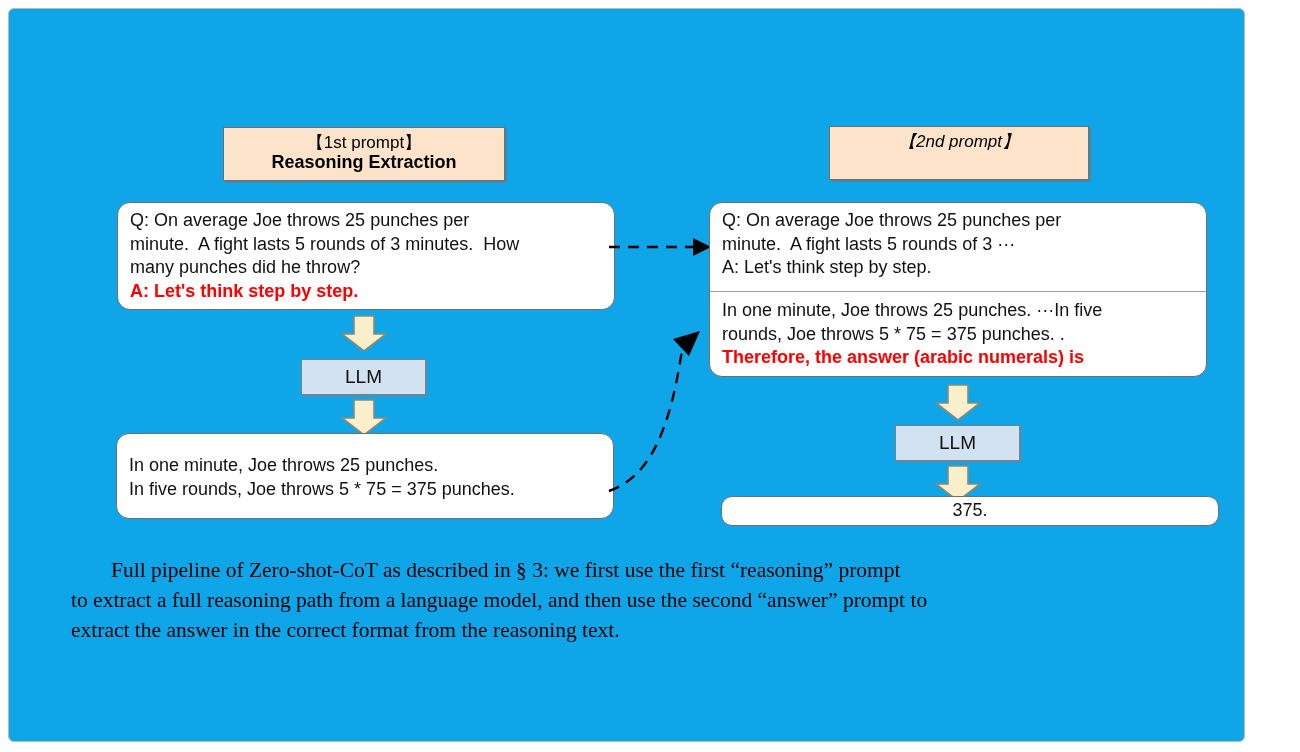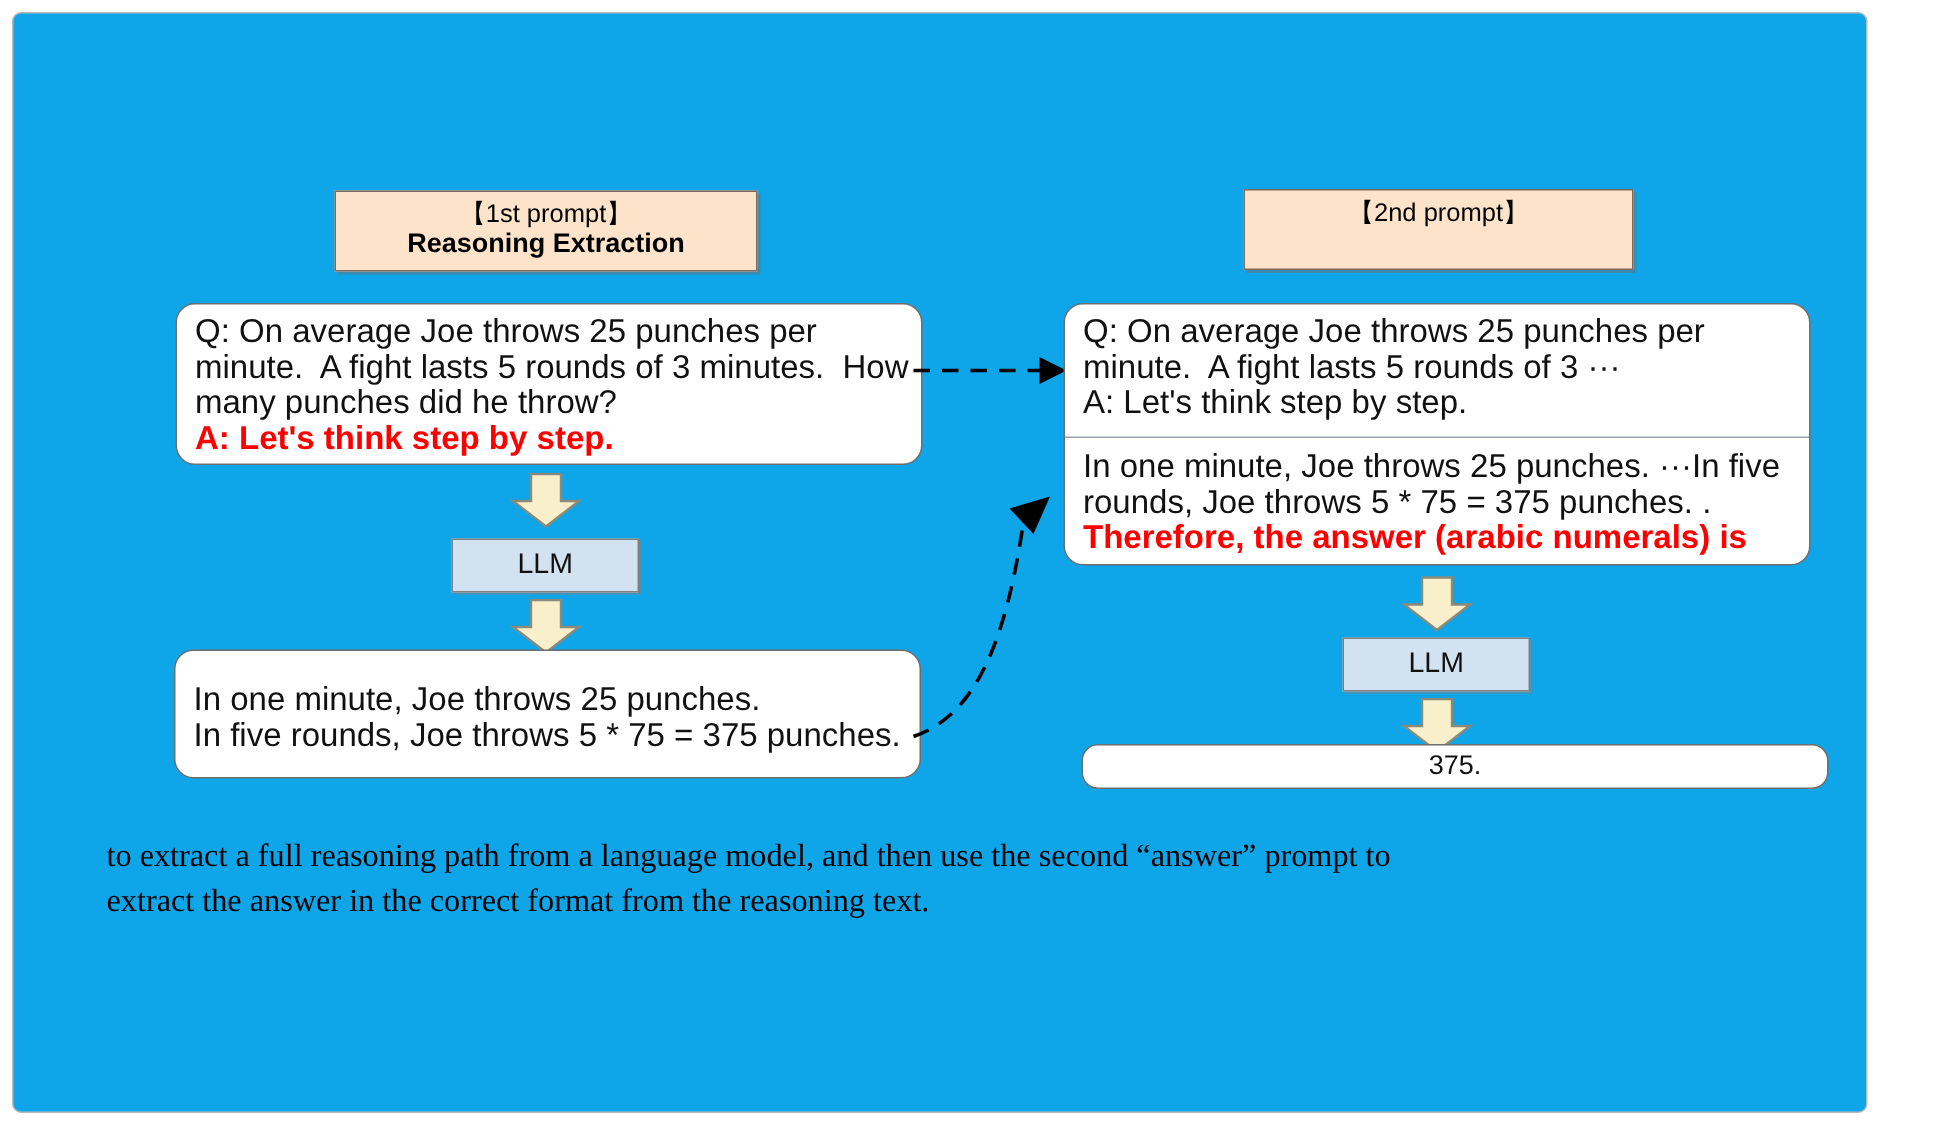--- a/index.html
+++ b/index.html
@@ -63,21 +63,21 @@
 
   
   .tbox {
     background: #ffffff;
     border: 1.6px solid #6e6e6e;
     border-radius: 13px;
     color: #111;
   }
   .tbox .line {
     display: block;
-    font-size: 22px;
+    font-size: 18px;
     line-height: 23.5px;
     white-space: pre;
   }
   .tbox .red {
     color: #ff0000;
     font-weight: bold;
   }
   .tbox-pad { padding: 6px 11px 7px 12px; }
 
   
@@ -168,21 +168,21 @@
     <svg class="abs" style="left:598px; top:215px; width:110px; height:50px;">
       <line x1="2" y1="23" x2="88" y2="23" stroke="#000" stroke-width="2.4" stroke-dasharray="11,8"></line>
       <polygon points="86,14 104,23 86,32" fill="#000"></polygon>
     </svg>
 
     <svg class="abs" style="left:596px; top:300px; width:120px; height:190px;">
       <path d="M 4 182 C 45 168, 66 120, 78 34" fill="none" stroke="#000" stroke-width="2.4" stroke-dasharray="11,8" stroke-linecap="butt"></path>
       <polygon points="68,30 95,22 84,47" fill="#000"></polygon>
     </svg>
 
-    <div class="abs prompt-header" style="left:820px; top:117px; width:260px; height:54px;">
+    <div class="abs prompt-header" style="left:820px; top:117px; width:260px; height:54px;font-style:italic;">
       <span class="ph-top">【2nd prompt】</span>
     </div>
 
     <div class="abs tbox" style="left:700px; top:193px; width:498px; height:175px;">
 
       <div class="abs" style="left:0; top:0; width:100%; padding:6px 11px 0 12px;">
         <span class="line">Q: On average Joe throws 25 punches per</span>
         <span class="line">minute.  A fight lasts 5 rounds of 3 ···</span>
         <span class="line">A: Let's think step by step.</span>
       </div>
@@ -210,18 +210,21 @@
       <svg width="50" height="38" viewBox="0 0 50 38">
         <polygon points="15,1 35,1 35,19 47,19 25,36 3,19 15,19" fill="#faefcb" stroke="#8a8a7a" stroke-width="1.6" stroke-linejoin="miter"></polygon>
       </svg>
     </div>
 
     <div class="abs answer-box" style="left:700px; top:487px; width:498px; height:30px; line-height:27px;">
       <span>375.</span>
     </div>
 
     <div class="caption" style="left:62px; top:546px; width:1165px;">
+      <div>
+        <span class="indent"></span><span>Full pipeline of Zero-shot-CoT as described in § 3: we first use the first “reasoning” prompt</span>
+      </div>
       <div>to extract a full reasoning path from a language model, and then use the second “answer” prompt to</div>
       <div>extract the answer in the correct format from the reasoning text.</div>
     </div>
 
   </div>
 </div>
 
 </body></html>

